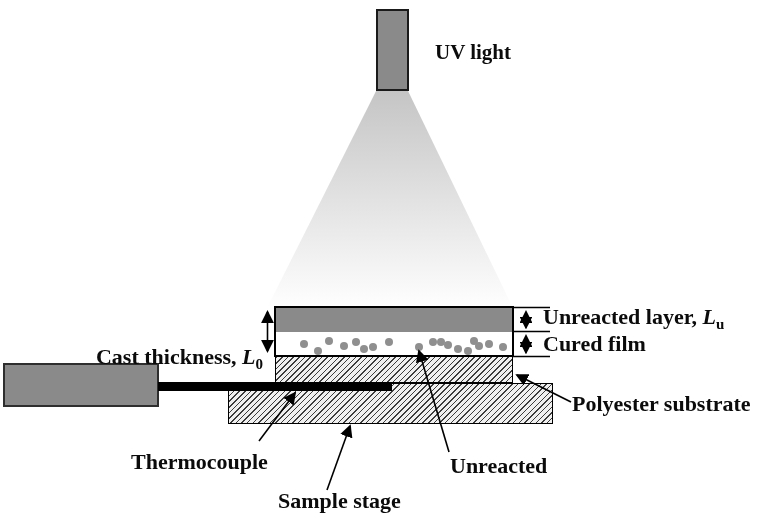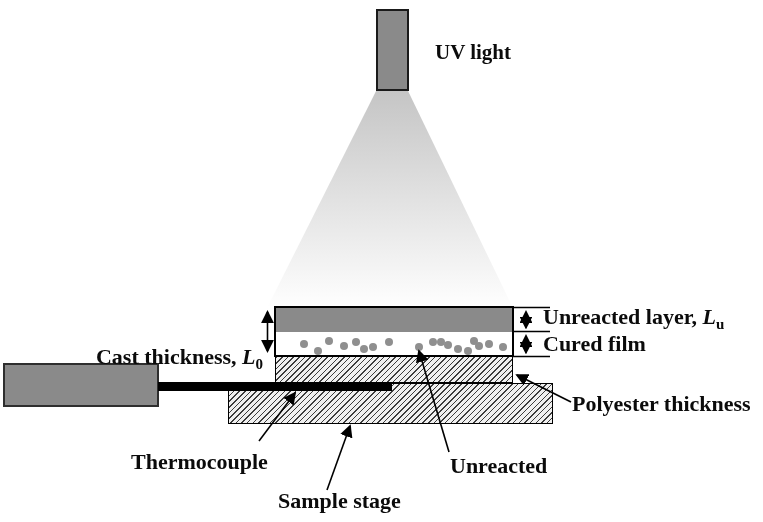--- a/index.html
+++ b/index.html
@@ -132,20 +132,20 @@
   </svg>
 
   <div class="lbl lbl-uv">UV light</div>
 
   <div class="lbl lbl-cast"><span>Cast thickness, </span><i>L</i><sub>0</sub></div>
 
   <div class="lbl lbl-cured">Cured film</div>
 
   <div class="lbl lbl-unreacted"><span>Unreacted layer, </span><i>L</i><sub>u</sub></div>
 
-  <div class="lbl lbl-polyester">Polyester thickness</div>
+  <div class="lbl lbl-polyester">Polyester substrate</div>
 
   <div class="lbl lbl-thermocouple">Thermocouple</div>
 
   <div class="lbl lbl-residuals">Unreacted</div>
 
   <div class="lbl lbl-sample-stage">Sample stage</div>
 </div>
 
 </body></html>

